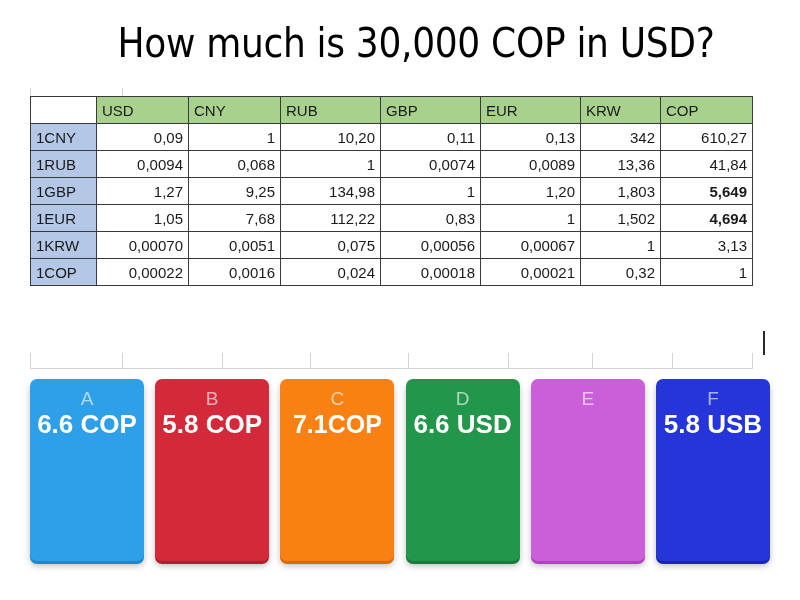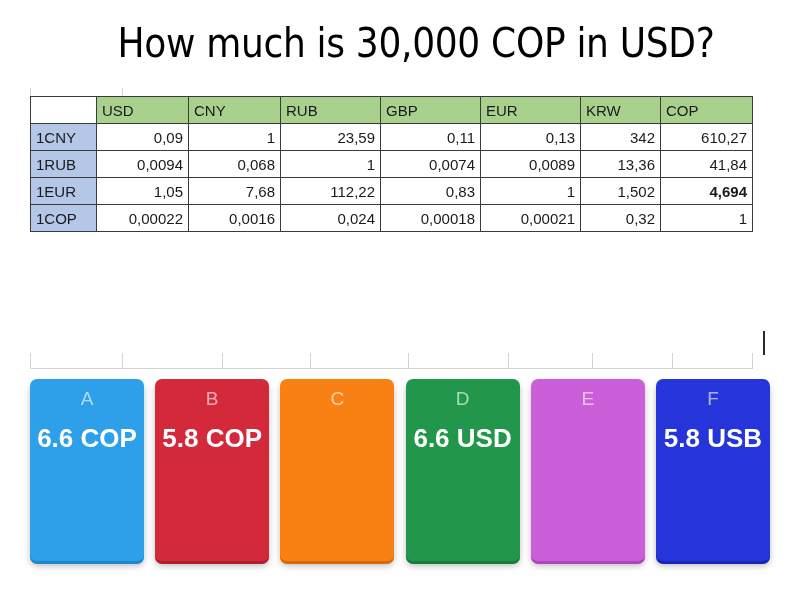--- a/index.html
+++ b/index.html
@@ -139,21 +139,20 @@
   }
   .answer-letter {
     margin-top: 8px;
     font-size: 19px;
     line-height: 23px;
     font-weight: 400;
     color: rgba(255,255,255,0.62);
     font-family: "Liberation Sans", sans-serif;
   }
   .answer-text {
-    margin-top: 14px;
     font-size: 26px;
     line-height: 29px;
     font-weight: bold;
     text-align: center;
     color: #ffffff;
     padding: 0 4px;
     font-family: "Liberation Sans", sans-serif;
   }
   .answer-text.tight {
     font-size: 25px;
@@ -190,45 +189,65 @@
             <th>EUR</th>
             <th>KRW</th>
             <th>COP</th>
           </tr>
       </thead>
       <tbody id="table-body">
           <tr>
             <th class="row-head">1CNY</th>
             <td>0,09</td>
             <td>1</td>
-            <td>23,59</td>
+            <td>10,20</td>
             <td>0,11</td>
             <td>0,13</td>
             <td>342</td>
             <td>610,27</td>
           </tr>
           <tr>
             <th class="row-head">1RUB</th>
             <td>0,0094</td>
             <td>0,068</td>
             <td>1</td>
             <td>0,0074</td>
             <td>0,0089</td>
             <td>13,36</td>
             <td>41,84</td>
+          </tr>
+          <tr>
+            <th class="row-head">1GBP</th>
+            <td>1,27</td>
+            <td>9,25</td>
+            <td>134,98</td>
+            <td>1</td>
+            <td>1,20</td>
+            <td>1,803</td>
+            <td class="bold-val">5,649</td>
           </tr>
           <tr>
             <th class="row-head">1EUR</th>
             <td>1,05</td>
             <td>7,68</td>
             <td>112,22</td>
             <td>0,83</td>
             <td>1</td>
             <td>1,502</td>
             <td class="bold-val">4,694</td>
+          </tr>
+          <tr>
+            <th class="row-head">1KRW</th>
+            <td>0,00070</td>
+            <td>0,0051</td>
+            <td>0,075</td>
+            <td>0,00056</td>
+            <td>0,00067</td>
+            <td>1</td>
+            <td>3,13</td>
           </tr>
           <tr>
             <th class="row-head">1COP</th>
             <td>0,00022</td>
             <td>0,0016</td>
             <td>0,024</td>
             <td>0,00018</td>
             <td>0,00021</td>
             <td>0,32</td>
             <td>1</td>
@@ -256,20 +275,21 @@
       <div class="answer-card" style="background: rgb(46, 159, 233); box-shadow: rgb(30, 134, 204) 0px 3px 0px, rgba(0, 0, 0, 0.25) 0px 5px 6px;">
         <div class="answer-letter">A</div>
         <div class="answer-text">6.6 COP</div>
       </div>
       <div class="answer-card" style="background: rgb(211, 41, 59); box-shadow: rgb(176, 31, 47) 0px 3px 0px, rgba(0, 0, 0, 0.25) 0px 5px 6px;">
         <div class="answer-letter">B</div>
         <div class="answer-text">5.8 COP</div>
       </div>
       <div class="answer-card" style="background: rgb(249, 128, 18); box-shadow: rgb(214, 106, 10) 0px 3px 0px, rgba(0, 0, 0, 0.25) 0px 5px 6px;">
         <div class="answer-letter">C</div>
+        <div class="answer-text tight">7.1COP</div>
       </div>
       <div class="answer-card" style="background: rgb(34, 150, 74); box-shadow: rgb(25, 122, 58) 0px 3px 0px, rgba(0, 0, 0, 0.25) 0px 5px 6px;">
         <div class="answer-letter">D</div>
         <div class="answer-text">6.6 USD</div>
       </div>
       <div class="answer-card" style="background: rgb(203, 95, 217); box-shadow: rgb(172, 70, 185) 0px 3px 0px, rgba(0, 0, 0, 0.25) 0px 5px 6px;">
         <div class="answer-letter">E</div>
       </div>
       <div class="answer-card" style="background: rgb(38, 53, 217); box-shadow: rgb(26, 38, 179) 0px 3px 0px, rgba(0, 0, 0, 0.25) 0px 5px 6px;">
         <div class="answer-letter">F</div>

